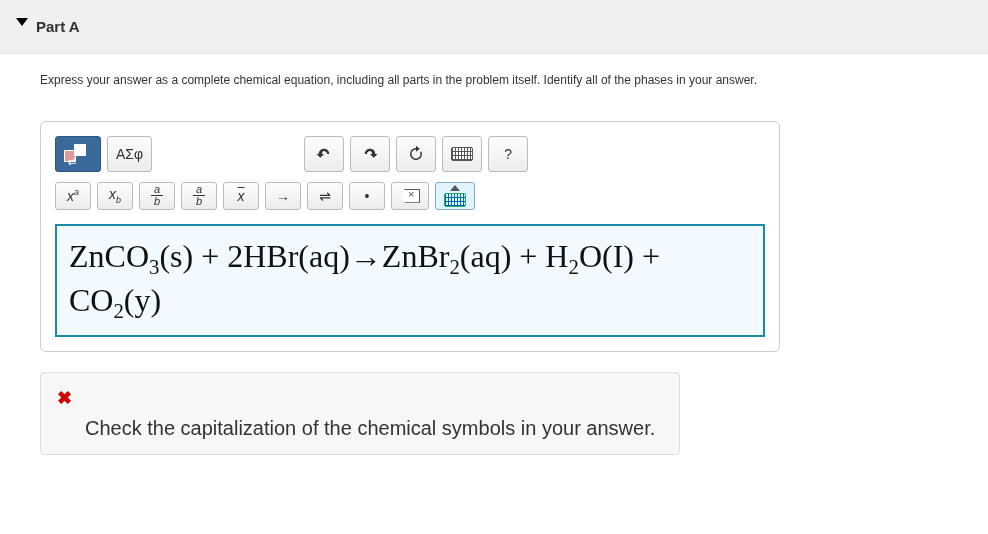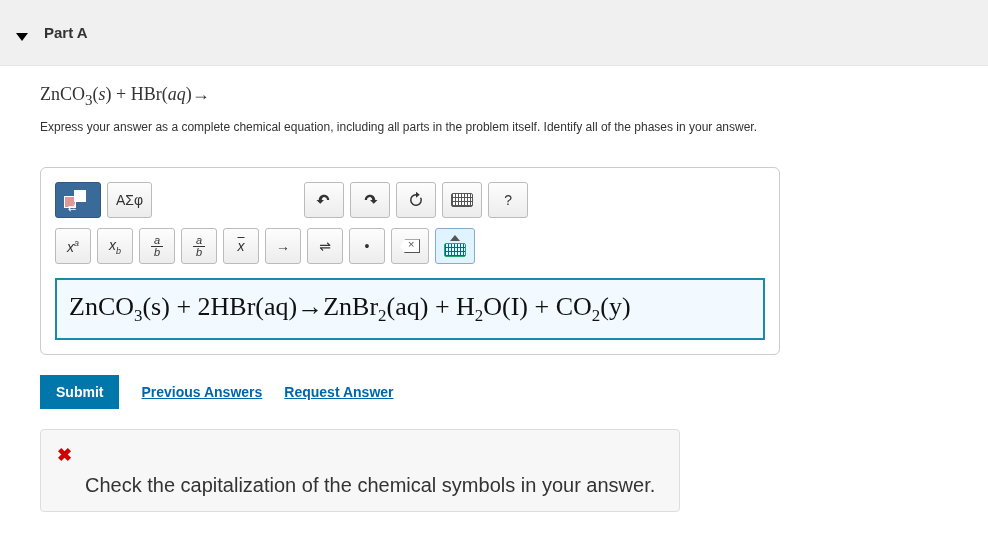--- a/index.html
+++ b/index.html
@@ -7,24 +7,24 @@
     margin: 0;
     font-family: Arial, Helvetica, sans-serif;
     font-size: 14px;
     color: #333;
     background: #fff;
     width: 988px;
     padding: 0;
   }
   .part-header {
     background: #f0f0f0;
-    padding: 24px 16px;
+    padding: 18px 16px;
     display: flex;
-    align-items: flex-end;
-    gap: 16px;
+    align-items: flex-start;
+    gap: 8px;
     border-bottom: 1px solid #e5e5e5;
   }
   .caret {
     width: 0; height: 0;
     border-left: 6px solid transparent;
     border-right: 6px solid transparent;
     border-top: 8px solid #000;
   }
   .part-title { font-weight: bold; font-size: 15px; }
   .content { padding: 18px 40px 20px 40px; }
@@ -52,39 +52,39 @@
     height: 36px;
     display: inline-flex;
     align-items: center;
     justify-content: center;
     font-size: 14px;
     color: #333;
     padding: 0 8px;
     cursor: pointer;
     position: relative;
   }
-  .tbtn.small { height: 36px; min-width: 36px; }
+  .tbtn.small { height: 28px; min-width: 36px; }
   .tbtn.dark {
     background: #3a6a9a;
     border-color: #2e5880;
     color: #fff;
   }
   .tbtn .sup { font-size: 9px; vertical-align: super; }
   .tbtn .sub { font-size: 9px; vertical-align: sub; }
   .frac { display: inline-flex; flex-direction: column; align-items: center; font-size: 11px; line-height: 1; font-style: italic; }
   .frac .top { border-bottom: 1px solid #333; padding: 0 3px; }
   .frac .bot { padding: 0 3px; }
   .xbar { text-decoration: overline; font-style: italic; }
   .spacer { flex: 0 0 140px; }
   .answer-field {
     border: 2px solid #1a8aa8;
     background: #f2faff;
     padding: 10px 12px;
     font-family: Georgia, "Times New Roman", serif;
-    font-size: 26px;
+    font-size: 32px;
     color: #111;
     min-height: 42px;
     line-height: 1.3;
   }
   .answer-field sub { font-size: 0.65em; }
   .actions { margin-top: 20px; display: flex; align-items: center; gap: 22px; }
   .submit-btn {
     background: #0077aa;
     color: #fff;
     border: none;
@@ -135,21 +135,20 @@
 </head>
 <body>
 
 <div class="part-header">
   <div class="caret"></div>
   <div class="part-title">Part A</div>
 </div>
 
 <div class="content">
 
-  <div class="equation-prompt">ZnCO<sub>3</sub>(<i>s</i>) + HBr(<i>aq</i>)→</div>
 
   <div class="instructions">Express your answer as a complete chemical equation, including all parts in the problem itself. Identify all of the phases in your answer.</div>
 
   <div class="editor-box">
 
     <div class="toolbar-row">
       <div class="tbtn dark">
         <span class="chem-icon">
           <span class="sq a"></span>
             <span class="sq b"></span>
@@ -222,25 +221,20 @@
           <span class="tri-up"></span>
           <span class="kbd-icon blue"></span>
         </span>
       </div>
     </div>
 
     <div class="answer-field">ZnCO<sub>3</sub>(s) + 2HBr(aq)→ZnBr<sub>2</sub>(aq) + H<sub>2</sub>O(I) + CO<sub>2</sub>(y)</div>
 
   </div>
 
-  <div class="actions">
-    <button class="submit-btn">Submit</button>
-    <span class="link">Previous Answers</span>
-    <span class="link">Request Answer</span>
-  </div>
 
   <div class="feedback">
     <div class="feedback-title">
       <span class="x-icon">✖</span>
     </div>
     <div class="feedback-msg">Check the capitalization of the chemical symbols in your answer.</div>
   </div>
 
 </div>
 

